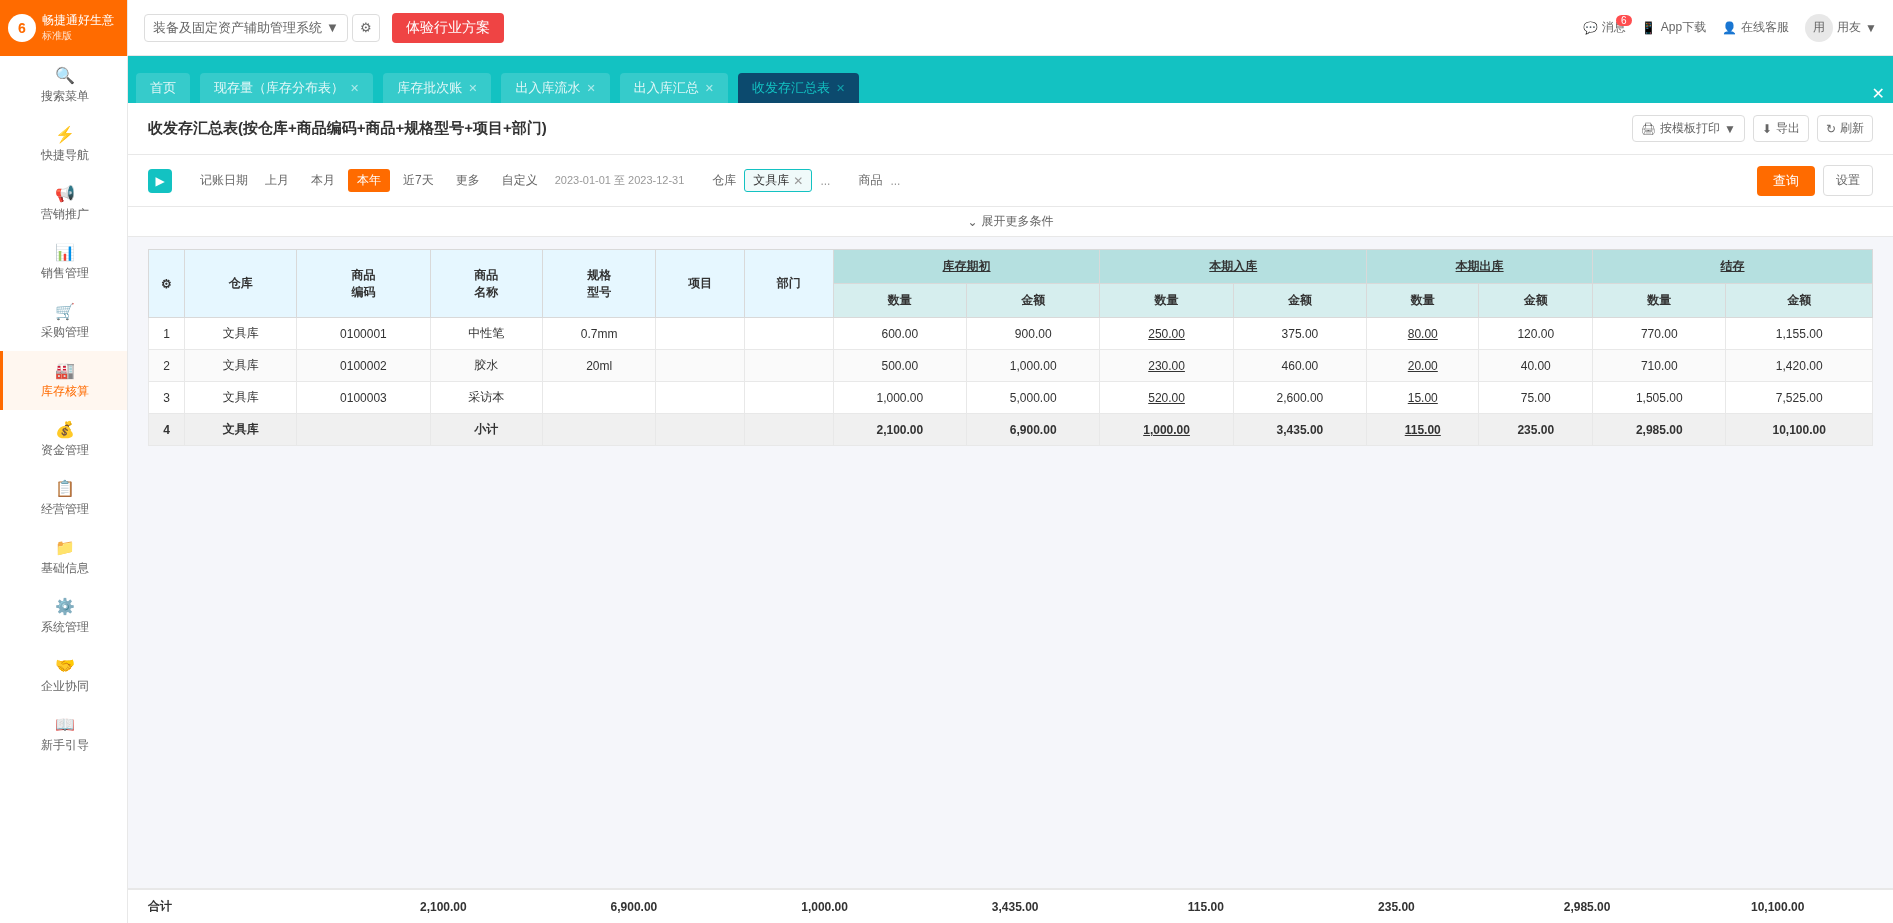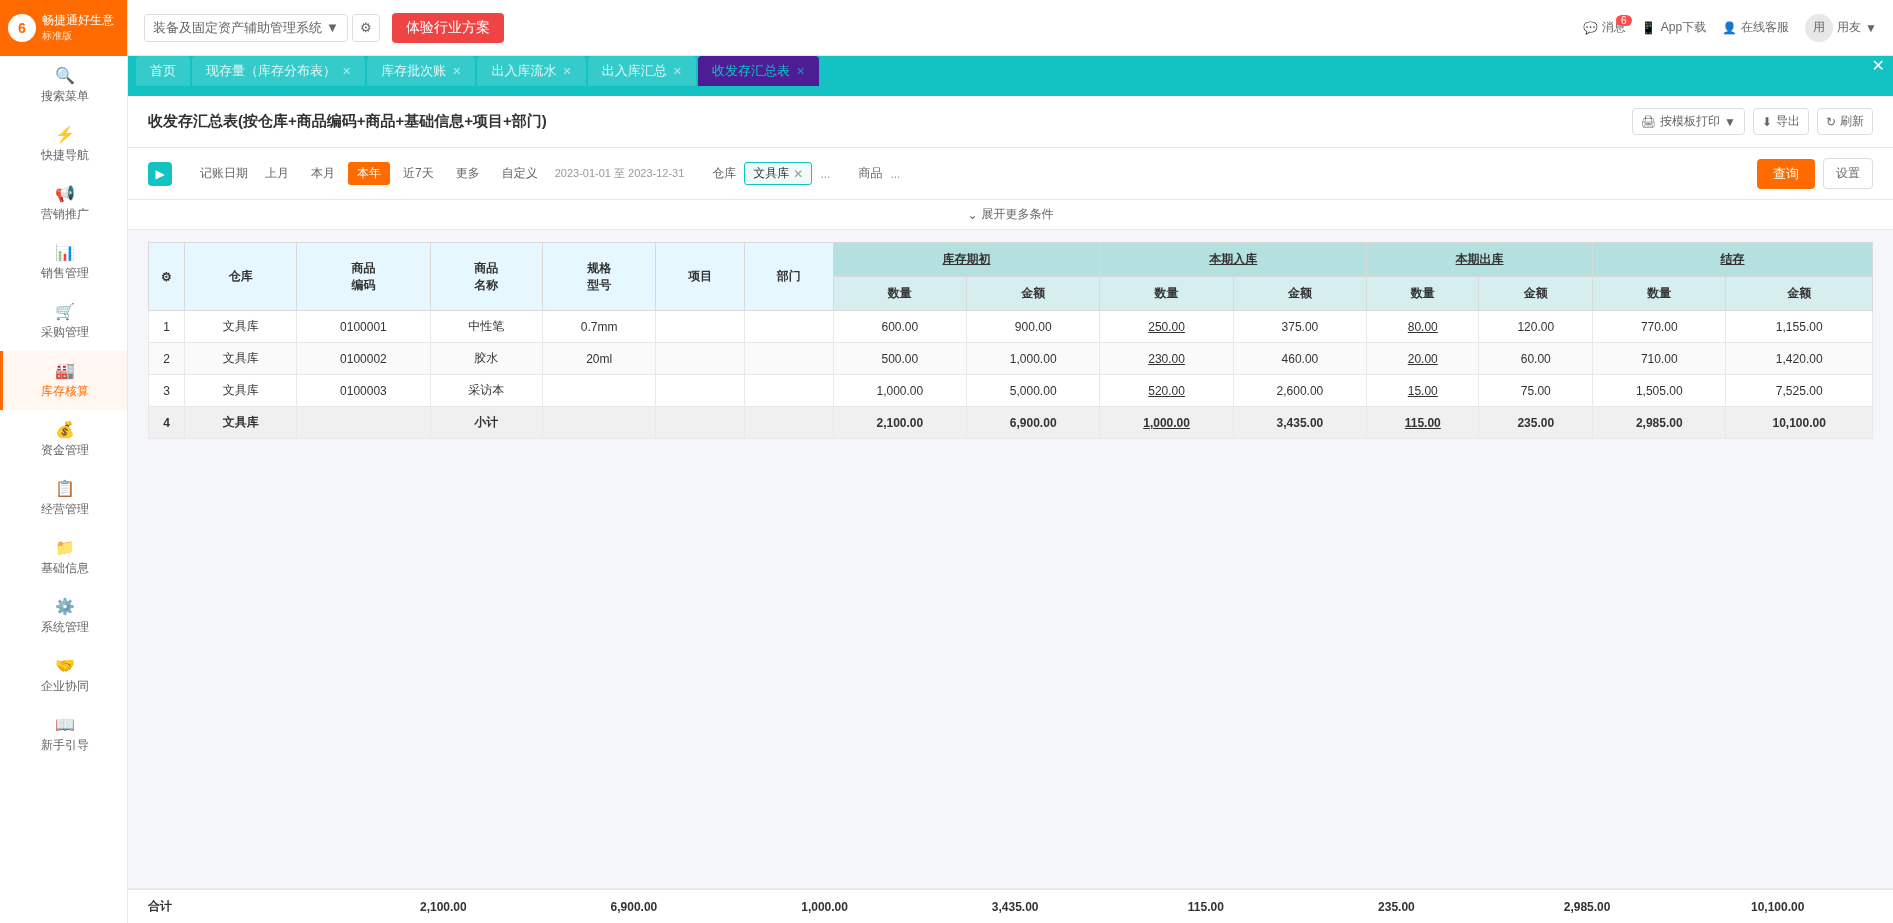--- a/index.html
+++ b/index.html
@@ -24,23 +24,23 @@
     .topbar-system { display: flex; align-items: center; gap: 4px; font-size: 13px; color: #666; }
     .system-dropdown { display: flex; align-items: center; gap: 4px; border: 1px solid #ddd; padding: 4px 8px; border-radius: 4px; }
     .gear-btn { width: 28px; height: 28px; border: 1px solid #ddd; border-radius: 4px; display: flex; align-items: center; justify-content: center; cursor: pointer; color: #666; }
     .experience-btn { background: #ef4444; color: #fff; border: none; padding: 6px 14px; border-radius: 4px; cursor: pointer; font-size: 14px; }
     .topbar-right { display: flex; align-items: center; gap: 16px; }
     .topbar-action { display: flex; align-items: center; gap: 4px; cursor: pointer; color: #666; font-size: 12px; position: relative; }
     .badge { position: absolute; top: -4px; right: -6px; background: #ff4d4f; color: #fff; border-radius: 8px; font-size: 10px; padding: 0 4px; min-width: 16px; text-align: center; }
     .user-avatar { width: 28px; height: 28px; background: #e8e8e8; border-radius: 50%; display: flex; align-items: center; justify-content: center; font-size: 12px; }
 
     
-    .tabbar { background: #13c2c2; display: flex; align-items: flex-start; padding: 0 8px; height: 40px; gap: 2px; flex-shrink: 0; }
+    .tabbar { background: #13c2c2; display: flex; align-items: flex-end; padding: 0 8px; height: 47px; gap: 10px; flex-shrink: 0; }
     .tab { display: flex; align-items: center; gap: 6px; padding: 6px 14px; border-radius: 4px 4px 0 0; cursor: pointer; font-size: 13px; color: rgba(255,255,255,0.85); background: rgba(255,255,255,0.15); }
-    .tab.active { background: #4c1d95; color: #13c2c2; }
+    .tab.active { background: #0c4a6e; color: #13c2c2; }
     .tab-close { font-size: 11px; opacity: 0.7; }
     .tabbar-close { margin-left: auto; color: #fff; cursor: pointer; font-size: 16px; }
 
     
     .content { flex: 1; overflow: auto; background: #f5f6fa; padding: 0; display: flex; flex-direction: column; }
 
     
     .page-header { background: #fff; padding: 12px 20px 0; border-bottom: 1px solid #e8e8e8; }
     .page-title { font-size: 15px; font-weight: 600; color: #333; padding-bottom: 12px; display: flex; align-items: center; justify-content: space-between; }
     .page-actions { display: flex; gap: 8px; }
@@ -204,21 +204,21 @@
       <span>收发存汇总表</span>
       <span class="tab-close">✕</span>
     </div>
     <div class="tabbar-close">✕</div>
   </div>
 
   <div class="content">
 
     <div class="page-header">
       <div class="page-title">
-        <span>收发存汇总表(按仓库+商品编码+商品+基础信息+项目+部门)</span>
+        <span>收发存汇总表(按仓库+商品编码+商品+规格型号+项目+部门)</span>
         <div class="page-actions">
           <button class="action-btn">
             <span>🖨</span>
             <span>按模板打印</span>
             <span>▼</span>
           </button>
           <button class="action-btn">
             <span>⬇</span>
             <span>导出</span>
           </button>
@@ -320,21 +320,21 @@
             <td>0100002</td>
             <td>胶水</td>
             <td>20ml</td>
             <td></td>
             <td></td>
             <td>500.00</td>
             <td>1,000.00</td>
             <td><span class="underline">230.00</span></td>
             <td>460.00</td>
             <td><span class="underline">20.00</span></td>
-            <td>60.00</td>
+            <td>40.00</td>
             <td>710.00</td>
             <td>1,420.00</td>
           </tr>
           <tr>
             <td>3</td>
             <td>文具库</td>
             <td>0100003</td>
             <td>采访本</td>
             <td></td>
             <td></td>

